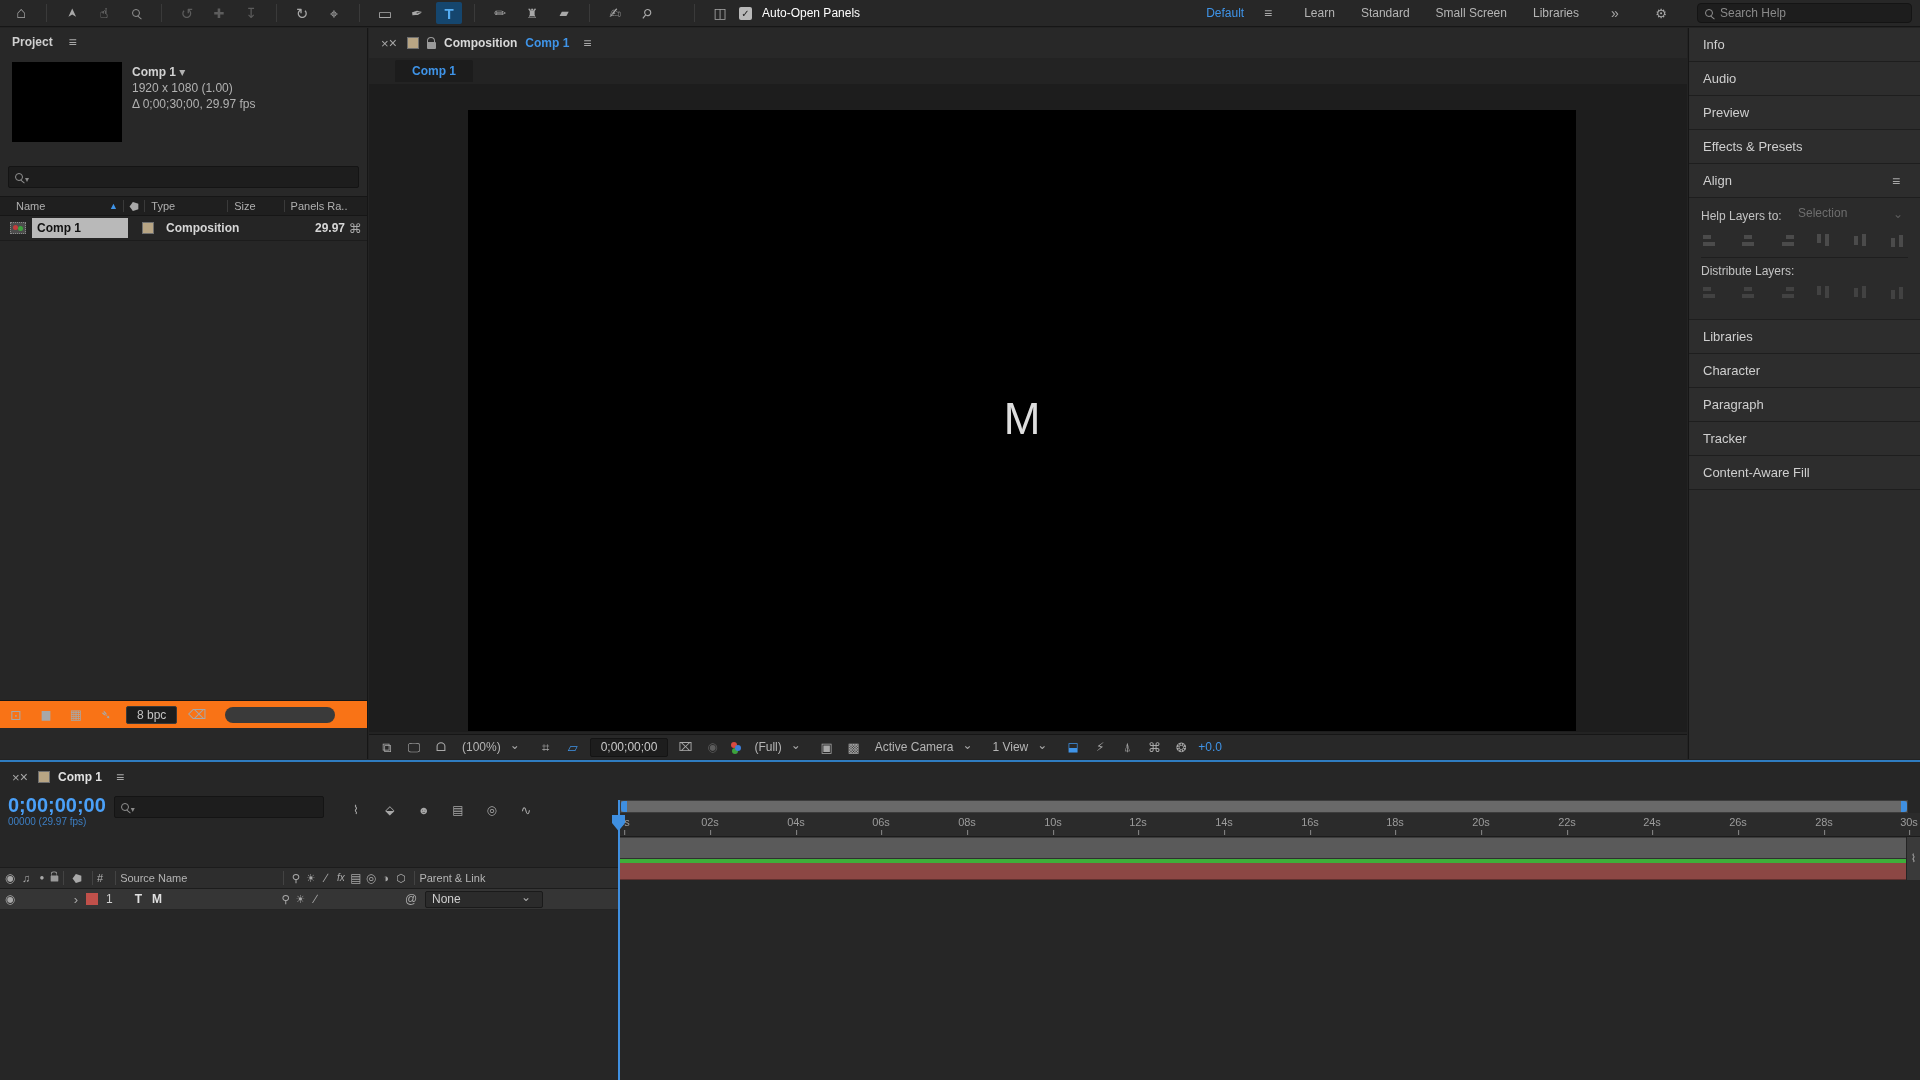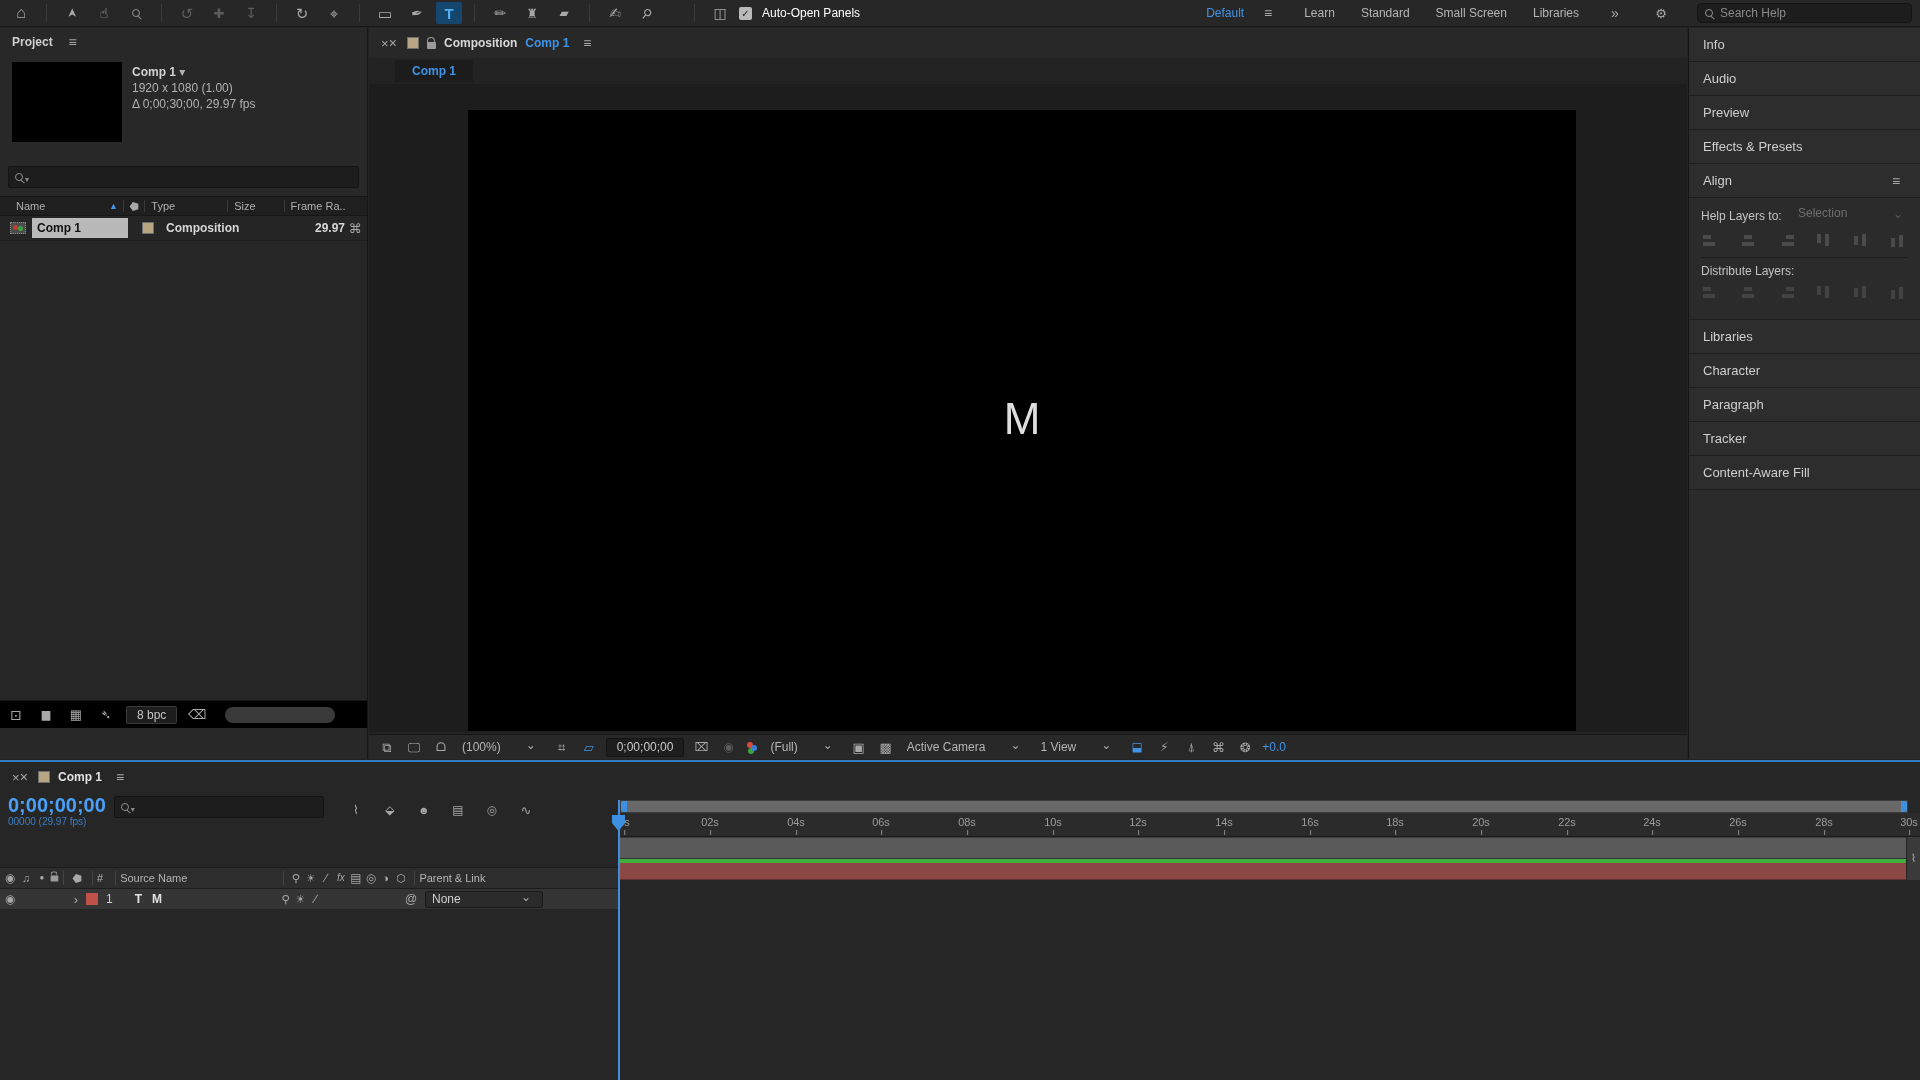--- a/index.html
+++ b/index.html
@@ -119,38 +119,38 @@
   .tbl-head{height:20px;background:#1f1f1f;border-top:1px solid #161616;border-bottom:1px solid #161616;
      display:flex;align-items:center;color:#b0b0b0;font-size:11px}
   .tbl-head .cdiv{width:1px;height:12px;background:#3a3a3a}
   .tbl-row{height:24px;display:flex;align-items:center;background:#252525}
   .namecell{width:96px;height:20px;background:#b9b9b9;color:#111;font-weight:bold;display:flex;align-items:center;
      padding:0 5px;margin-left:2px}
   .compicon{position:relative;width:16px;height:12px;background:#4c4c4c;border:1px dotted #8a8a8a;margin:0 4px 0 10px;flex:none}
   .compicon::before{content:"";position:absolute;left:2px;top:2px;width:5px;height:5px;border-radius:50%;background:#c23c3c;box-shadow:5px 1px 0 #3da33d}
   .tanswatch{width:12px;height:12px;background:#b8a584;border:1px solid #6f6f6f;flex:none}
   .p-empty{height:460px;background:#262626;border-top:1px solid #1c1c1c}
-  .p-bottom{height:28px;display:flex;align-items:center;gap:10px;padding:0 6px;background:#000000;border-top:1px solid #161616}
+  .p-bottom{height:28px;display:flex;align-items:center;gap:10px;padding:0 6px;background:#f97316;border-top:1px solid #161616}
   .bpc{height:18px;padding:0 10px;background:#1d1d1d;border:1px solid #3a3a3a;border-radius:2px;color:#c3c3c3;
      display:flex;align-items:center}
   .pill{width:110px;height:16px;border-radius:8px;background:#3a3a3a;margin-left:8px}
 
   
   .comp{position:absolute;left:369px;top:0;width:1318px;height:731px;background:#232323}
   .c-tabrow{height:30px;display:flex;align-items:center;gap:8px;padding:0 10px;background:#282828}
   .c-tabrow .ttl{font-weight:bold;color:#d8d8d8}
   .c-tabrow .blue{color:#3f94e8}
   .c-subtab{margin-left:26px;margin-top:2px;width:78px;height:22px;background:#1c1c1c;display:flex;align-items:center;
      justify-content:center;color:#3f94e8;font-weight:bold;border-radius:2px 2px 0 0}
   .viewer{position:absolute;left:0;top:56px;width:1318px;height:648px;background:#1d1d1d}
   .canvas{position:absolute;left:99px;top:26px;width:1108px;height:621px;background:#000}
   .m-text{position:absolute;left:50%;top:50%;transform:translate(-50%,-55%);color:#dedede;font-size:44px;font-weight:500}
   .c-toolbar{position:absolute;left:0;top:706px;width:1318px;height:25px;background:#282828;border-top:1px solid #161616;
      display:flex;align-items:center;gap:7px;padding:0 8px;color:#b5b5b5}
-  .c-toolbar .dd{display:flex;align-items:center;gap:20px;padding:0 4px;height:20px}
+  .c-toolbar .dd{display:flex;align-items:center;gap:4px;padding:0 4px;height:20px}
   .tc-box{height:19px;background:#1d1d1d;border:1px solid #141414;border-radius:2px;padding:0 10px;display:flex;
      align-items:center;color:#c9c9c9}
 
   
   .sidebar{position:absolute;left:1688px;top:0;width:232px;height:731px;background:#2b2b2b;border-left:1px solid #161616}
   .sb-row{height:34px;display:flex;align-items:center;padding:0 14px;color:#cfcfcf;font-size:13px;
      border-bottom:1px solid #1e1e1e;background:#2d2d2d}
   .sb-row.open{font-weight:normal}
   .sb-row .ic-burger{margin-left:auto}
   .align-body{background:#2b2b2b;border-bottom:1px solid #1e1e1e;padding:8px 12px 10px;color:#c3c3c3}
@@ -317,21 +317,21 @@
       <div class="tbl-head">
         <span style="margin-left:16px">Name</span>
         <span class="ic ic-tri" style="margin-left:58px"></span>
         <span class="cdiv"></span>
         <span class="ic ic-tag"></span>
         <span class="cdiv"></span>
         <span style="margin-left:6px">Type</span>
         <span class="cdiv" style="margin-left:52px"></span>
         <span style="margin-left:6px">Size</span>
         <span class="cdiv" style="margin-left:28px"></span>
-        <span style="margin-left:6px">Frame Ra..</span>
+        <span style="margin-left:6px">Panels Ra..</span>
       </div>
       <div class="tbl-row">
         <span class="compicon"></span>
         <span class="namecell">Comp 1</span>
         <span class="tanswatch" style="margin-left:14px"></span>
         <span style="margin-left:12px;color:#d6d6d6;font-weight:bold">Composition</span>
         <span style="margin-left:auto;color:#d6d6d6;font-weight:bold">29.97</span>
         <span class="ic ic-flow" style="margin-right:2px"></span>
       </div>
       <div class="p-empty"></div>

